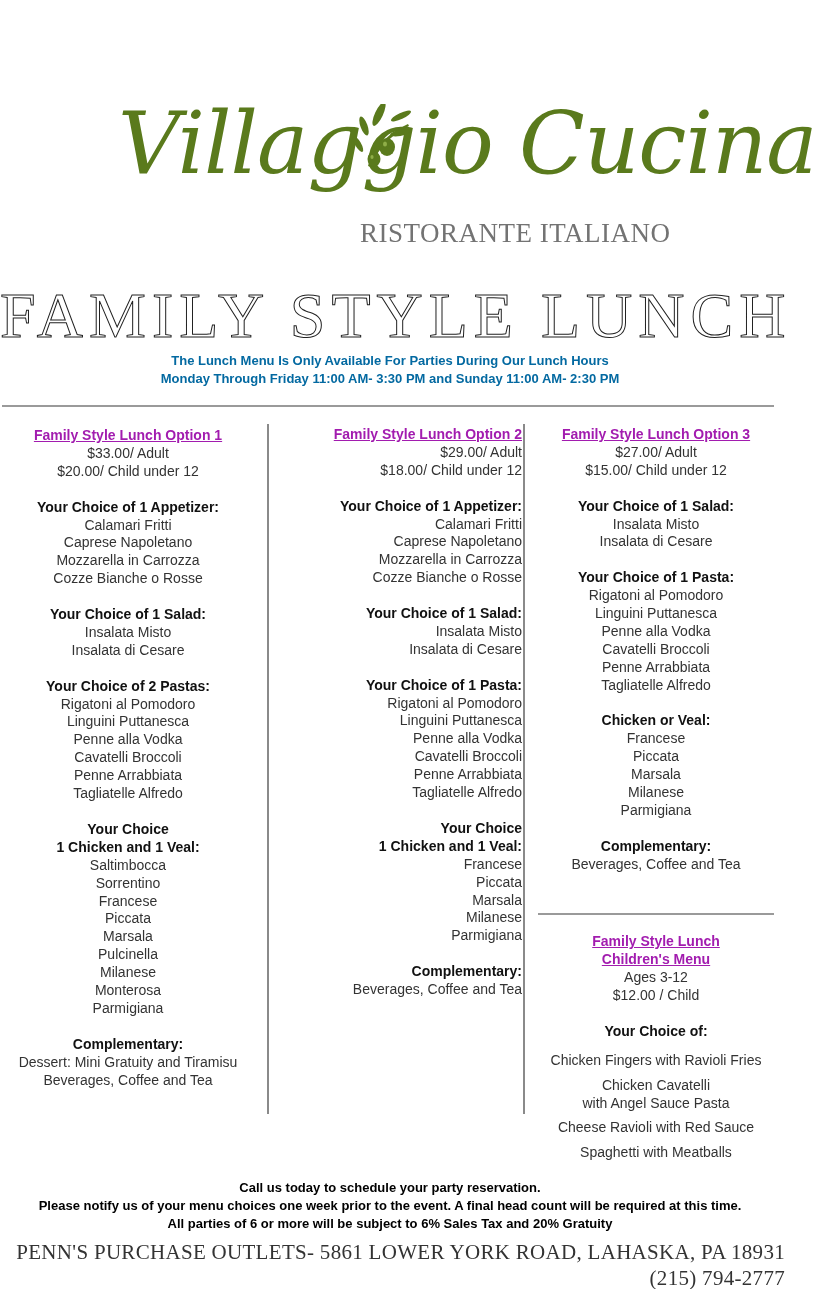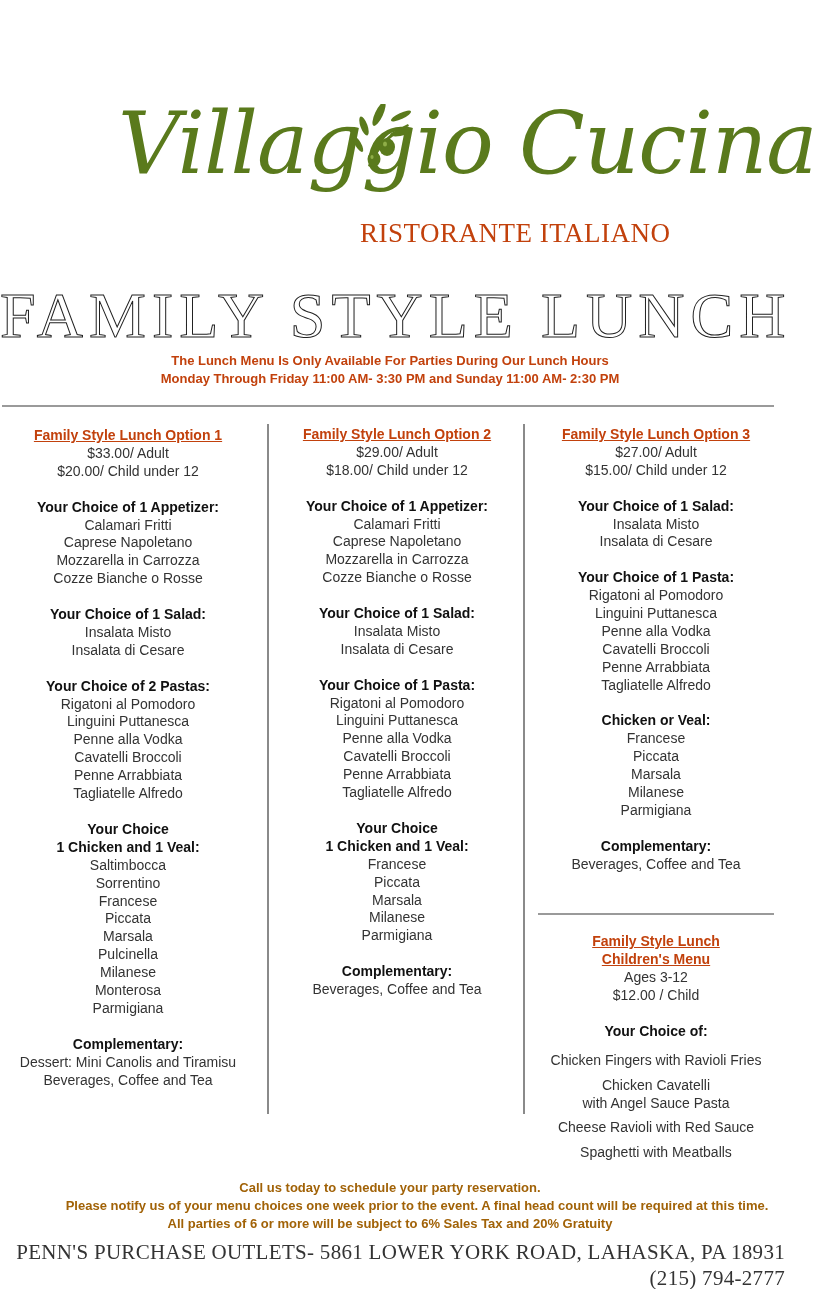--- a/index.html
+++ b/index.html
@@ -1,53 +1,53 @@
 <!DOCTYPE html>
 <html><head>
   <meta charset="utf-8">
   <style>
     html, body { margin: 0; padding: 0; background: #ffffff; }
     body { width: 820px; height: 1289px; position: relative; overflow: hidden;
            font-family: "DejaVu Sans", "Liberation Sans", sans-serif; color: #2a2a2a; }
     .logo-script { position: absolute; left: 118px; top: 100px; font-family: "DejaVu Serif", serif;
                    font-style: italic; font-size: 86px; color: #5a7a1c; letter-spacing: -1px; line-height: 1; white-space: nowrap; }
     .logo-sub { position: absolute; left: 360px; top: 220px; font-family: "Liberation Serif", serif;
-                font-size: 27px; color: #c2410c; letter-spacing: 0.5px; white-space: nowrap; line-height: 1; }
+                font-size: 27px; color: #737373; letter-spacing: 0.5px; white-space: nowrap; line-height: 1; }
     .olive { position: absolute; left: 346px; top: 104px; width: 70px; height: 70px; }
 
     .title { position: absolute; left: 0; top: 284px; width: 780px; text-align: center;
              font-family: "Liberation Serif", serif; font-weight: 400; font-size: 64px;
              letter-spacing: 6px; color: transparent; -webkit-text-stroke: 1px #222; line-height: 1; white-space: nowrap; }
     .intro { position: absolute; left: 0; width: 780px; text-align: center; font-weight: bold;
-             font-size: 13px; color: #c2410c; font-family: "Liberation Sans", sans-serif; }
+             font-size: 13px; color: #0369a1; font-family: "Liberation Sans", sans-serif; }
     .intro1 { top: 353px; }
     .intro2 { top: 371px; }
 
     .hr-top { position: absolute; left: 2px; top: 405px; width: 772px; height: 2px; background: #9a9a9a; }
     .vsep { position: absolute; top: 424px; width: 2px; height: 690px; background: #8a8a8a; }
     .vsep1 { left: 267px; }
     .vsep2 { left: 523px; }
     .hr-kids { position: absolute; left: 538px; top: 913px; width: 236px; height: 2px; background: #9a9a9a; }
 
     .col { position: absolute; text-align: center; font-size: 14px; line-height: 17.9px; font-family: "Liberation Sans", sans-serif; color: #333; }
     .col1 { left: 0; width: 256px; top: 427px; }
-    .col2 { left: 272px; width: 250px; top: 426px; }
+    .col2 { left: 272px; width: 250px; top: 426px; text-align: right; }
     .col3 { left: 527px; width: 258px; top: 426px; }
     .col4 { left: 527px; width: 258px; top: 933px; }
 
-    .opt-title { font-weight: bold; text-decoration: underline; color: #c2410c; }
+    .opt-title { font-weight: bold; text-decoration: underline; color: #a21caf; }
     .line { display: block; }
     .head { font-weight: bold; color: #111; }
     .gap { height: 17.9px; }
     .kid-item { display: block; margin-bottom: 6.5px; }
 
     .footer { position: absolute; left: 0; width: 780px; text-align: center; font-weight: bold;
-              font-size: 13px; color: #a16207; font-family: "Liberation Sans", sans-serif; }
+              font-size: 13px; color: #000000; font-family: "Liberation Sans", sans-serif; }
     .f1 { top: 1180px; }
-    .f2 { top: 1198px; padding-left: 27px; }
+    .f2 { top: 1198px; }
     .f3 { top: 1216px; }
     .addr { position: absolute; left: 0; width: 785px; text-align: right; font-family: "Liberation Serif", serif;
             font-size: 21px; color: #333; letter-spacing: 0.3px; white-space: nowrap; }
     .a1 { top: 1240px; }
     .a2 { top: 1266px; }
   </style>
 </head>
 <body>
 
 <div class="logo-script">Villaggio Cucina</div>
@@ -105,21 +105,21 @@
   <span class="line">Sorrentino</span>
   <span class="line">Francese</span>
   <span class="line">Piccata</span>
   <span class="line">Marsala</span>
   <span class="line">Pulcinella</span>
   <span class="line">Milanese</span>
   <span class="line">Monterosa</span>
   <span class="line">Parmigiana</span>
   <div class="gap"></div>
   <span class="line head">Complementary:</span>
-  <span class="line">Dessert: Mini Canolis and Tiramisu</span>
+  <span class="line">Dessert: Mini Gratuity and Tiramisu</span>
   <span class="line">Beverages, Coffee and Tea</span>
 </div>
 
 <div class="col col2">
   <span class="line opt-title">Family Style Lunch Option 2</span>
   <span class="line">$29.00/ Adult</span>
   <span class="line">$18.00/ Child under 12</span>
   <div class="gap"></div>
   <span class="line head">Your Choice of 1 Appetizer:</span>
   <span class="line">Calamari Fritti</span>

